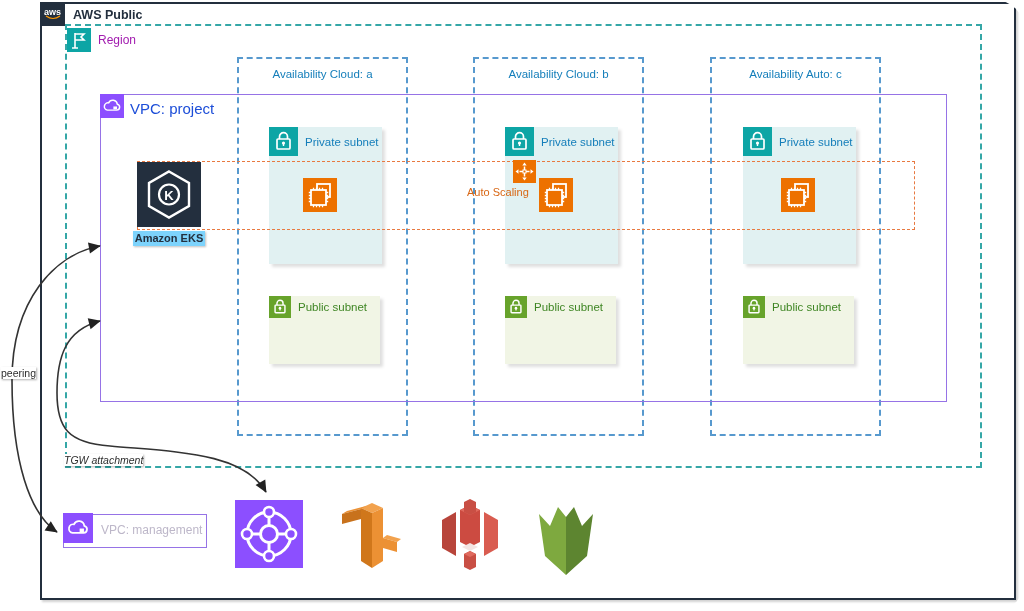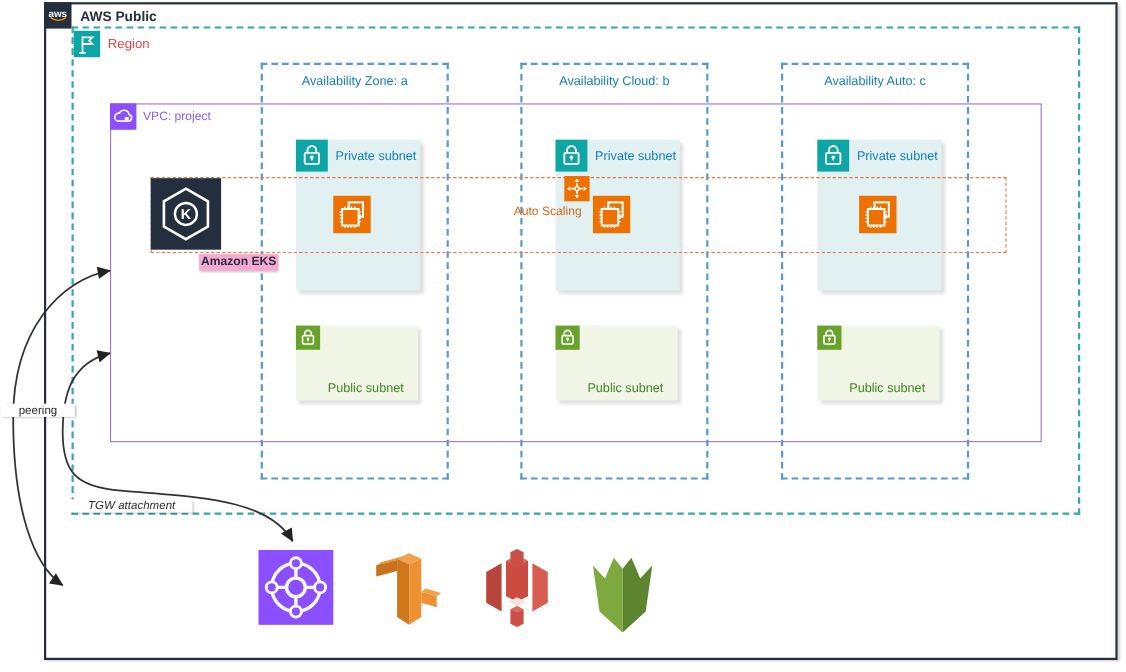--- a/index.html
+++ b/index.html
@@ -1,69 +1,69 @@
 <!DOCTYPE html>
 <html><head>
 <meta charset="utf-8">
 <style>
   html,body{margin:0;padding:0;background:#fff;}
   body{font-family:"Liberation Sans","DejaVu Sans",sans-serif;}
-  .canvas{position:relative;width:1024px;height:611px;background:#fff;overflow:hidden;}
+  .canvas{position:relative;width:1024px;height:611px;background:#fff;overflow:hidden;border-radius:29px;}
   .abs{position:absolute;}
 
   
   .aws-cloud{left:40px;top:2px;width:972px;height:594px;border:2px solid #232F3E;z-index:1;background:#fff;box-shadow:2px 2px 2px rgba(0,0,0,.18);}
   .aws-logo{left:-2px;top:-2px;width:25px;height:24px;background:#232F3E;color:#fff;z-index:2;display:flex;flex-direction:column;align-items:center;justify-content:center;font-size:9px;font-weight:bold;line-height:8px;}
   .aws-logo svg{display:block;margin-top:-1px;}
   .aws-cloud-title{left:31px;top:4px;font-size:12.5px;font-weight:bold;color:#232F3E;}
 
   .region{left:65px;top:24px;width:913px;height:440px;border:2px dashed #35A7A7;z-index:2;}
   .region-icon{left:0px;top:2px;width:24px;height:24px;background:#0DA5A5;z-index:3;}
-  .region-label{left:31px;top:7px;font-size:12px;color:#ef4444;}
+  .region-label{left:31px;top:7px;font-size:12px;color:#a21caf;}
 
   .az{top:57px;width:167px;height:375px;border:2px dashed #5799CE;z-index:3;}
   .az-a{left:237px;} .az-b{left:473px;} .az-c{left:710px;}
   .az-label{width:100%;text-align:center;margin-top:9px;font-size:11.5px;color:#147EBA;}
 
   .vpc-project{left:100px;top:94px;width:845px;height:306px;border:1.5px solid #9673E6;z-index:4;background:transparent;}
   .vpc-icon{width:24px;height:24px;background:#8C4FFF;z-index:5;display:flex;align-items:center;justify-content:center;}
   .vpc-project .vpc-icon{position:absolute;left:-1px;top:-1px;}
-  .vpc-project-label{left:29px;top:5px;font-size:11px;color:#8b5cf6;}
+  .vpc-project-label{left:29px;top:5px;font-size:15px;color:#1d4ed8;}
 
   .subnet{z-index:5;box-shadow:3px 3px 3px rgba(0,0,0,.13);}
   .subnet-private{width:113px;height:137px;background:#E1F1F2;top:127px;}
   .subnet-public{width:111px;height:68px;background:#F1F5E5;top:296px;}
   .sp-a{left:269px;} .sp-b{left:505px;} .sp-c{left:743px;}
   .subnet-icon-private{left:0;top:0;width:29px;height:29px;background:#0DA5A5;}
   .subnet-icon-public{left:0;top:0;width:22px;height:22px;background:#67A32B;}
   .subnet-label-private{left:36px;top:9px;font-size:11.5px;color:#147EBA;}
-  .subnet-label-public{left:29px;top:5px;font-size:11.5px;color:#3F8624;margin-top:46px;}
+  .subnet-label-public{left:29px;top:5px;font-size:11.5px;color:#3F8624;}
 
   .asg{left:137px;top:161px;width:776px;height:67px;border:1.5px dashed #E87940;z-index:6;}
   .asg-icon{left:513px;top:160px;width:23px;height:23px;background:#ED7100;z-index:7;}
   .asg-label{left:467px;top:186px;width:70px;text-align:left;font-size:11px;color:#D86613;z-index:7;}
 
   .ec2-icon{top:178px;width:34px;height:34px;background:#ED7100;z-index:7;}
   .ec2-a{left:303px;} .ec2-b{left:539px;} .ec2-c{left:781px;}
 
   .eks-icon{left:137px;top:162px;width:64px;height:65px;background:#232F3E;z-index:7;}
-  .eks-label{left:133px;top:231px;width:72px;height:15px;background:#f9a8d4;z-index:7;font-size:11px;font-weight:bold;color:#232F3E;text-align:center;line-height:15px;box-shadow:1px 1px 2px rgba(0,0,0,.25);margin-left:48px;}
+  .eks-label{left:133px;top:231px;width:72px;height:15px;background:#7dd3fc;z-index:7;font-size:11px;font-weight:bold;color:#232F3E;text-align:center;line-height:15px;box-shadow:1px 1px 2px rgba(0,0,0,.25);}
 
   .vpc-mgmt{left:63px;top:514px;width:142px;height:32px;border:1.5px solid #9673E6;z-index:4;}
   .vpc-mgmt .vpc-icon{position:absolute;left:-1px;top:-2px;width:30px;height:30px;}
   .vpc-mgmt-label{left:37px;top:8px;font-size:12px;color:#BDB7C9;white-space:nowrap;}
 
   .svc{z-index:7;}
   .tgw-icon{left:235px;top:500px;width:68px;height:68px;background:#8C4FFF;}
   .iam-icon{left:335px;top:500px;width:67px;height:72px;}
   .s3-icon{left:438px;top:498px;width:64px;height:78px;}
   .waf-icon{left:533px;top:501px;width:66px;height:76px;}
 
   .edges-svg{left:0;top:0;width:1024px;height:611px;z-index:10;pointer-events:none;}
-  .edge-label{z-index:11;background:#fff;padding:0 16px;font-size:10.5px;color:#2d2d2d;box-shadow:1px 1px 2px rgba(0,0,0,.3);white-space:nowrap;text-align:right;}
+  .edge-label{z-index:11;background:#fff;padding:0 0;font-size:10.5px;color:#2d2d2d;box-shadow:1px 1px 2px rgba(0,0,0,.3);white-space:nowrap;text-align:right;}
   .peering-label{left:1px;top:367px;}
   .tgw-attach-label{left:64px;top:454px;font-style:italic;}
 </style>
 </head>
 <body>
 
 <div class="canvas">
 
   <div class="abs aws-cloud">
     <div class="abs aws-logo">
@@ -82,21 +82,21 @@
             <path d="M8 20 V5"></path>
             <path d="M8 6 h9 l-3 3 3 3 h-9"></path>
             <path d="M5 20 h6"></path>
           </g>
         </svg>
     </div>
     <div class="abs region-label">Region</div>
   </div>
 
   <div class="abs az az-a">
-    <div class="az-label">Availability Zone: a</div>
+    <div class="az-label">Availability Cloud: a</div>
   </div>
   <div class="abs az az-b">
     <div class="az-label">Availability Cloud: b</div>
   </div>
   <div class="abs az az-c">
     <div class="az-label">Availability Auto: c</div>
   </div>
 
   <div class="abs vpc-project">
     <div class="vpc-icon">
@@ -243,20 +243,29 @@
 
   <div class="abs eks-icon">
     <svg width="64" height="65" viewBox="0 0 64 64">
         <path d="M32 9 L52 20.5 V43.5 L32 55 L12 43.5 V20.5 Z" fill="none" stroke="#fff" stroke-width="2.4"></path>
         <circle cx="32" cy="32" r="10" fill="none" stroke="#fff" stroke-width="2.2"></circle>
         <text x="32" y="37" text-anchor="middle" font-size="13" font-weight="bold" fill="#fff">K</text>
       </svg>
   </div>
   <div class="abs eks-label">Amazon EKS</div>
 
+  <div class="abs vpc-mgmt">
+    <div class="vpc-icon">
+      <svg width="26" height="26" viewBox="0 0 24 24">
+          <path d="M7 16.5 h10.2 a3.3 3.3 0 0 0 .6-6.5 A5 5 0 0 0 8.3 8.6 3.9 3.9 0 0 0 7 16.5 z" stroke="#fff" stroke-width="1.6" fill="none"></path>
+          <rect x="13.5" y="12.5" width="4" height="3.2" fill="#fff"></rect>
+        </svg>
+    </div>
+    <div class="abs vpc-mgmt-label">VPC: management</div>
+  </div>
 
   <div class="abs svc tgw-icon">
     <svg width="68" height="68" viewBox="0 0 68 68">
         <g stroke="#fff" stroke-width="3" fill="none">
           <circle cx="34" cy="34" r="22"></circle>
           <path d="M34 34 V12 M34 34 H56 M34 34 V56 M34 34 H12"></path>
         </g>
         <circle cx="34" cy="34" r="8.5" fill="#8C4FFF" stroke="#fff" stroke-width="3"></circle>
         <g fill="#8C4FFF" stroke="#fff" stroke-width="2.6">
           <circle cx="34" cy="12" r="5"></circle>

